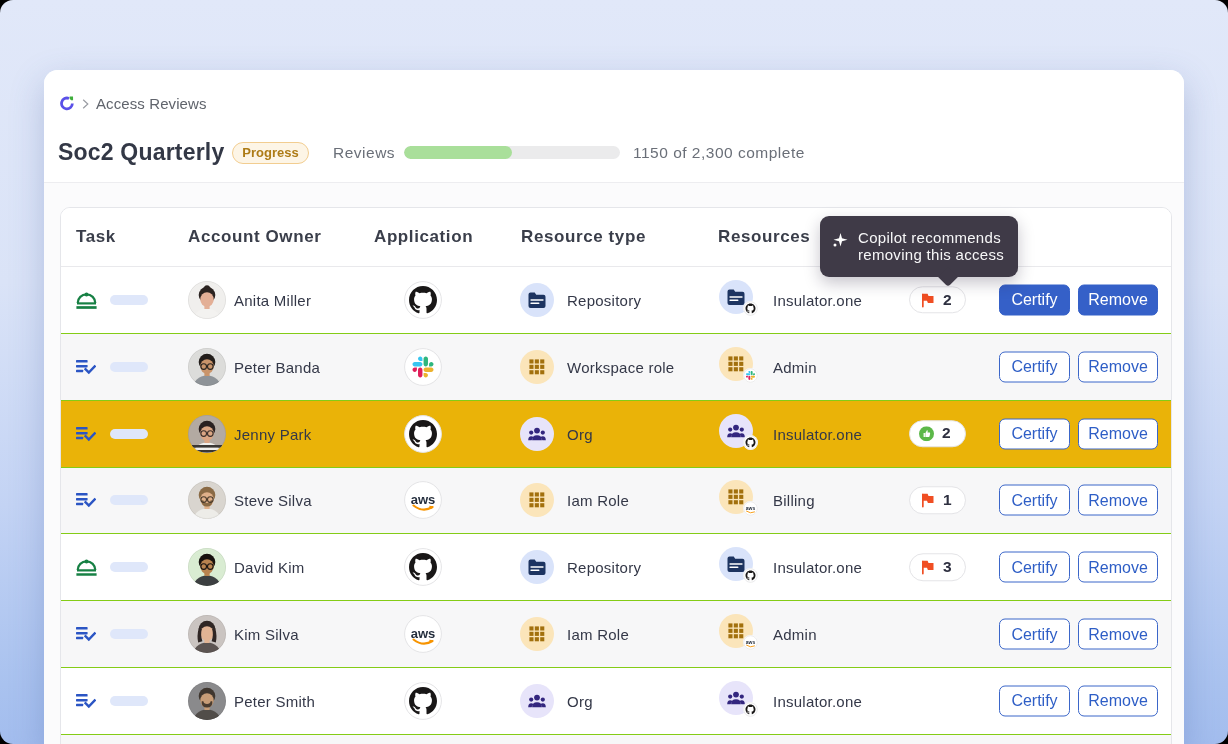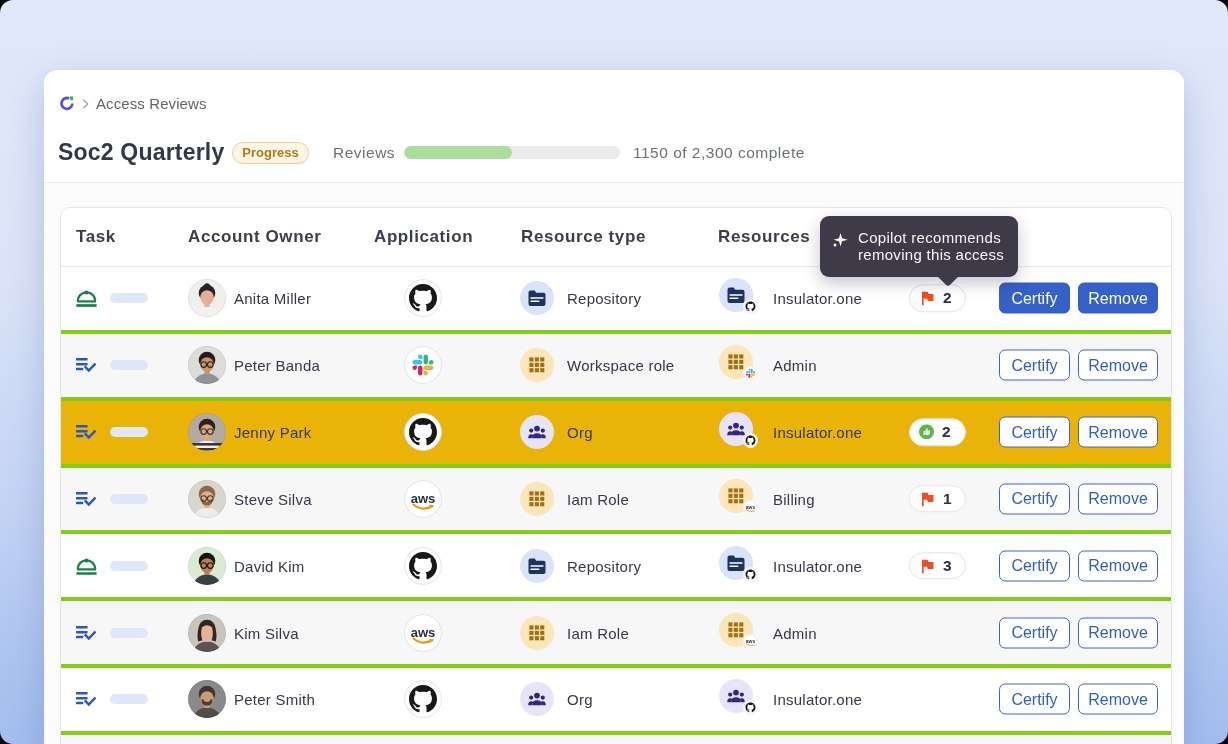--- a/index.html
+++ b/index.html
@@ -22,21 +22,21 @@
 .plabel { position:absolute; left:289px; top:73.5px; font-size:15.5px; color:#6a6f78; letter-spacing:.5px; }
 .ptrack { position:absolute; left:360px; top:76px; width:216px; height:12.5px; border-radius:7px;
   background:#ebebec; overflow:hidden; }
 .pfill { width:108px; height:100%; border-radius:7px; background:#a9df9a; }
 .pcount { position:absolute; left:589px; top:73.5px; font-size:15.5px; color:#6a6f78; letter-spacing:.5px; }
 .table { position:absolute; left:16px; top:137px; width:1112px; height:560px;
   border:1px solid #e5e6ea; border-radius:10px; background:#fff; overflow:hidden; }
 .thead { position:relative; height:59px; background:#fff; border-bottom:1px solid #e9e9ec; }
 .th { position:absolute; top:50%; transform:translateY(-50%); font-size:17px; font-weight:700;
   color:#3a3e4a; letter-spacing:.6px; }
-.row { position:relative; height:66.85px; border-bottom:4px solid #84cc16; }
+.row { position:relative; height:66.85px; border-bottom:1px solid #84cc16; }
 .cc { position:absolute; top:50%; transform:translateY(-50%); display:flex; align-items:center; }
 .cc svg { display:block; }
 .pill { position:absolute; left:49px; top:50%; transform:translateY(-50%); width:38px; height:10px;
   border-radius:5px; background:#dfe7fa; }
 .name { position:absolute; top:50%; transform:translateY(-50%); font-size:15px; color:#343848; letter-spacing:.25px; }
 .chip { position:absolute; left:848px; top:50%; transform:translateY(-50%); width:57px; height:27.5px;
   border-radius:14px; background:#fff; border:1px solid #e4e4e7; display:flex; align-items:center; }
 .chipicon { margin-left:9px; display:flex; }
 .chipnum { margin-left:8px; font-size:15.5px; font-weight:700; color:#2e3040; }
 .btn { position:absolute; top:50%; transform:translateY(-50%); height:31px; border-radius:6px;

